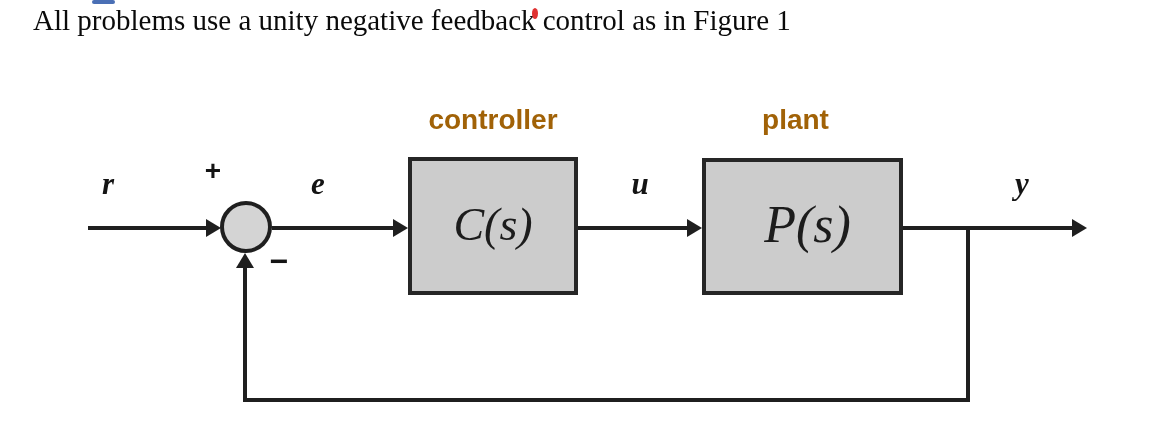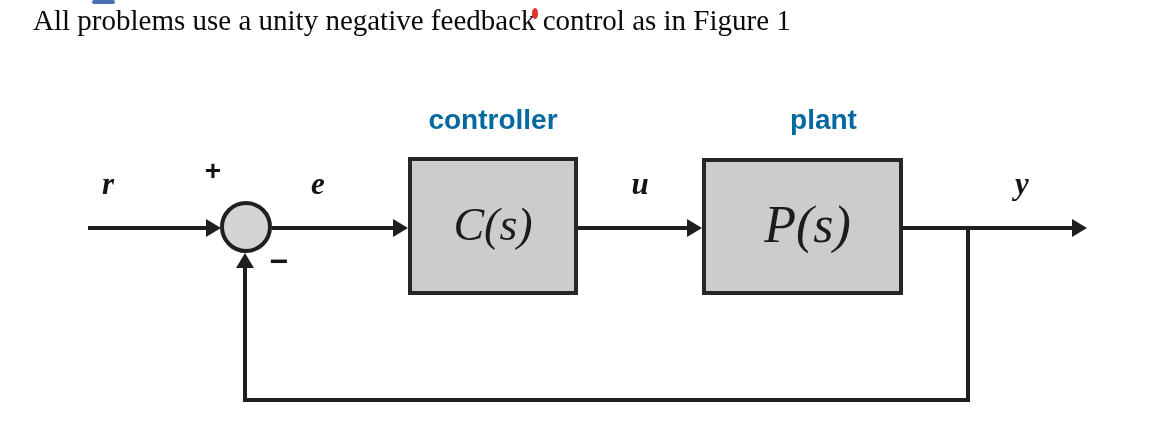--- a/index.html
+++ b/index.html
@@ -77,24 +77,24 @@
     color: #1c1c1c;
     padding-bottom: 4px;
   }
   .block-plant .block-formula { font-size: 52px; margin-left: 10px; }
 
   .block-title {
     position: absolute;
     top: 104px;
     text-align: center;
     font: 600 28px "Liberation Sans", sans-serif;
-    color: #0369a1;
+    color: #a16207;
   }
   .title-controller { left: 408px; width: 170px; }
-  .title-plant      { left: 723px; width: 201px; }
+  .title-plant      { left: 695px; width: 201px; }
 
   .signal {
     position: absolute;
     width: 40px;
     text-align: center;
     font: italic 700 31px "Liberation Serif", serif;
     color: #141414;
   }
   .sig-r { left: 88px;  top: 166px; }
   .sig-e { left: 298px; top: 166px; }

